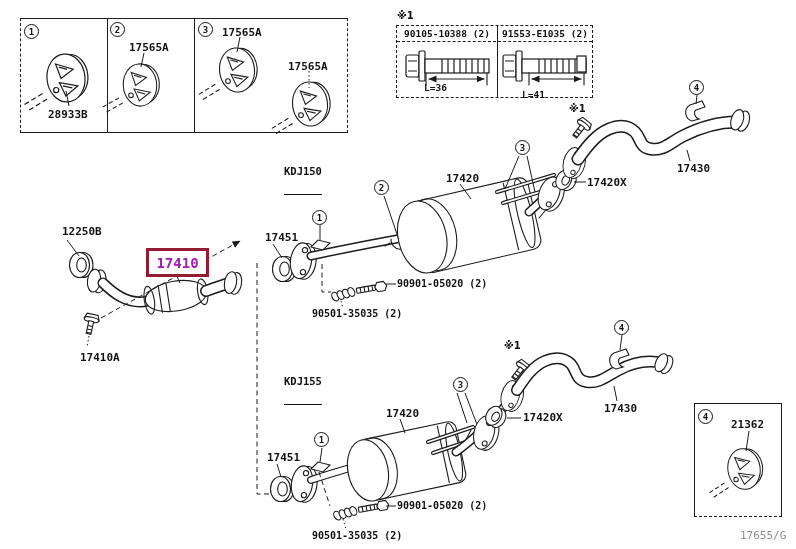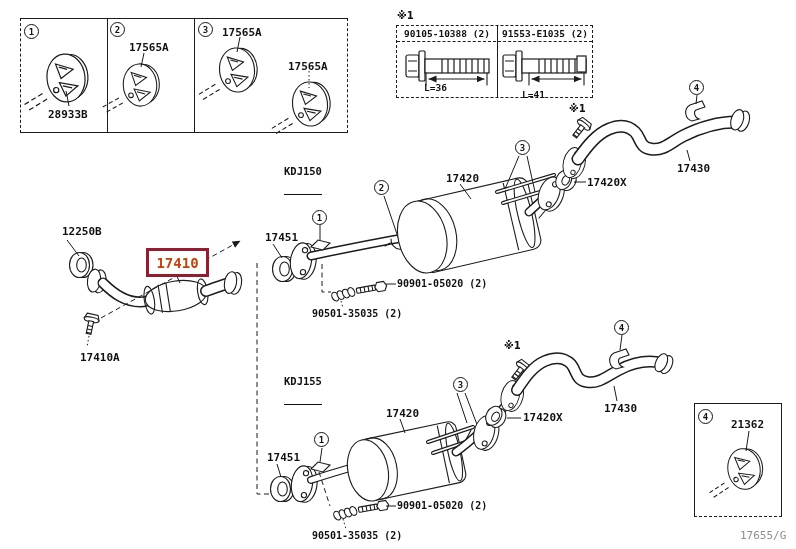--- a/index.html
+++ b/index.html
@@ -17,21 +17,21 @@
   .pn-sm{font-size:10px;}
   .model{position:absolute;z-index:6;font-weight:bold;font-size:10.5px;color:#111;
          border-bottom:1.2px solid #111;padding-bottom:17px;white-space:nowrap;}
   .note{position:absolute;z-index:6;font-weight:bold;font-size:10px;color:#111;
         font-family:"DejaVu Sans",sans-serif;white-space:nowrap;}
   .co{position:absolute;z-index:7;width:15px;height:15px;border:1.3px solid #151515;border-radius:50%;
       background:#fff;display:flex;align-items:center;justify-content:center;
       font-weight:bold;font-size:9px;color:#111;box-sizing:border-box;}
   .redbox{position:absolute;z-index:6;border:3.5px solid #951b31;background:#fff;
           display:flex;align-items:center;justify-content:center;
-          font-weight:bold;font-size:14px;color:#c2410c;}
+          font-weight:bold;font-size:14px;color:#a21caf;}
   .hdr{position:absolute;z-index:6;font-weight:bold;font-size:9.5px;color:#111;text-align:center;white-space:nowrap;}
   .dim{position:absolute;z-index:6;font-weight:bold;font-size:9.5px;color:#111;text-align:left;}
   .footer-code{position:absolute;z-index:6;font-size:11px;color:#8e8e8e;}
   .htable{position:absolute;z-index:2;left:20px;top:18px;width:328px;height:115px;
           border-top:1.4px solid #1c1c1c;border-bottom:1.4px solid #1c1c1c;
           border-left:1.4px dashed #1c1c1c;border-right:1.4px dashed #1c1c1c;box-sizing:border-box;}
   .htdiv{position:absolute;top:0;height:100%;border-left:1.2px solid #1c1c1c;}
   .btable{position:absolute;z-index:2;left:396px;top:25px;width:197px;height:73px;
           border:1.3px dashed #1c1c1c;box-sizing:border-box;}
   .btdiv{position:absolute;left:100px;top:0;height:100%;border-left:1.2px solid #1c1c1c;}

